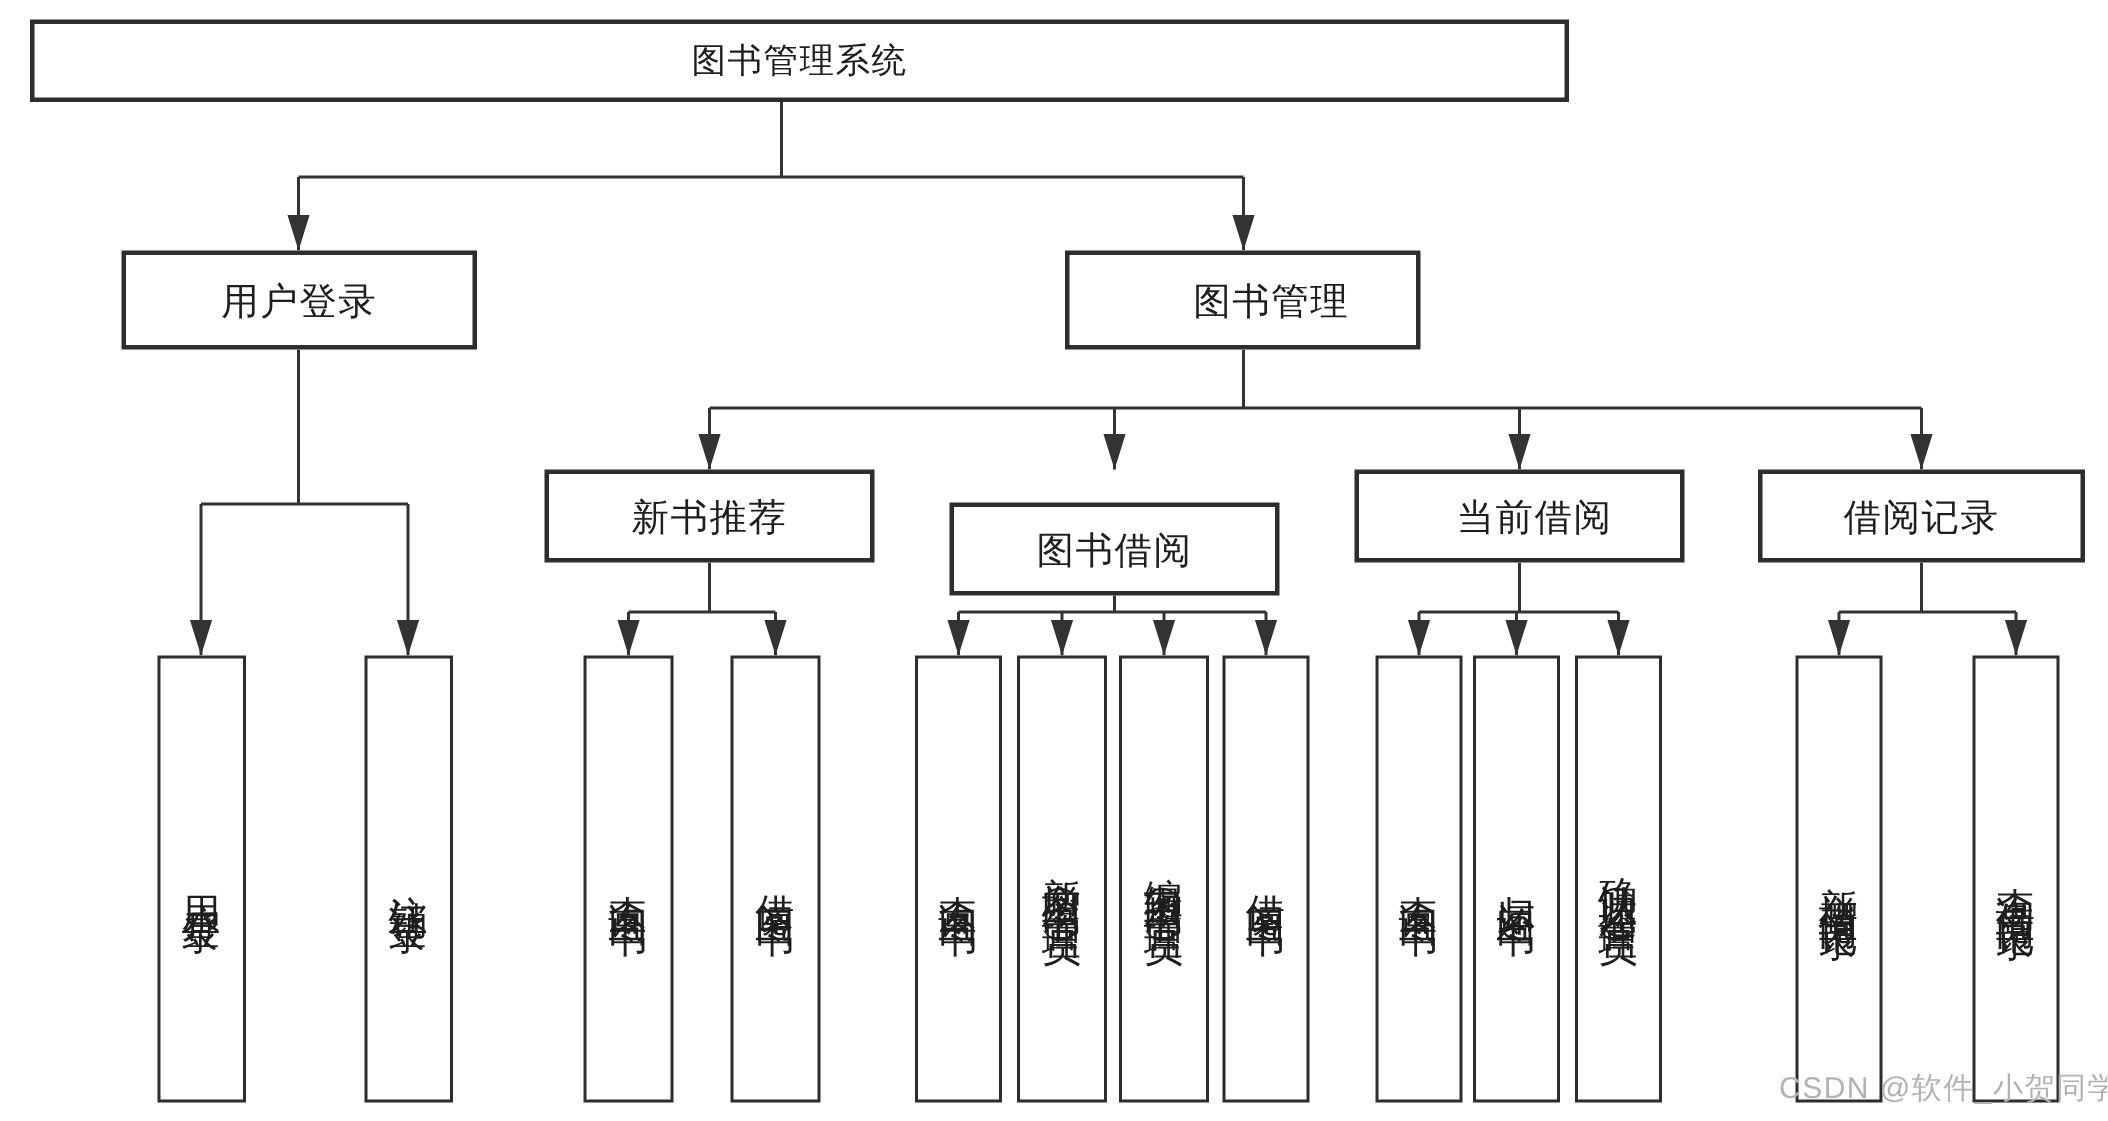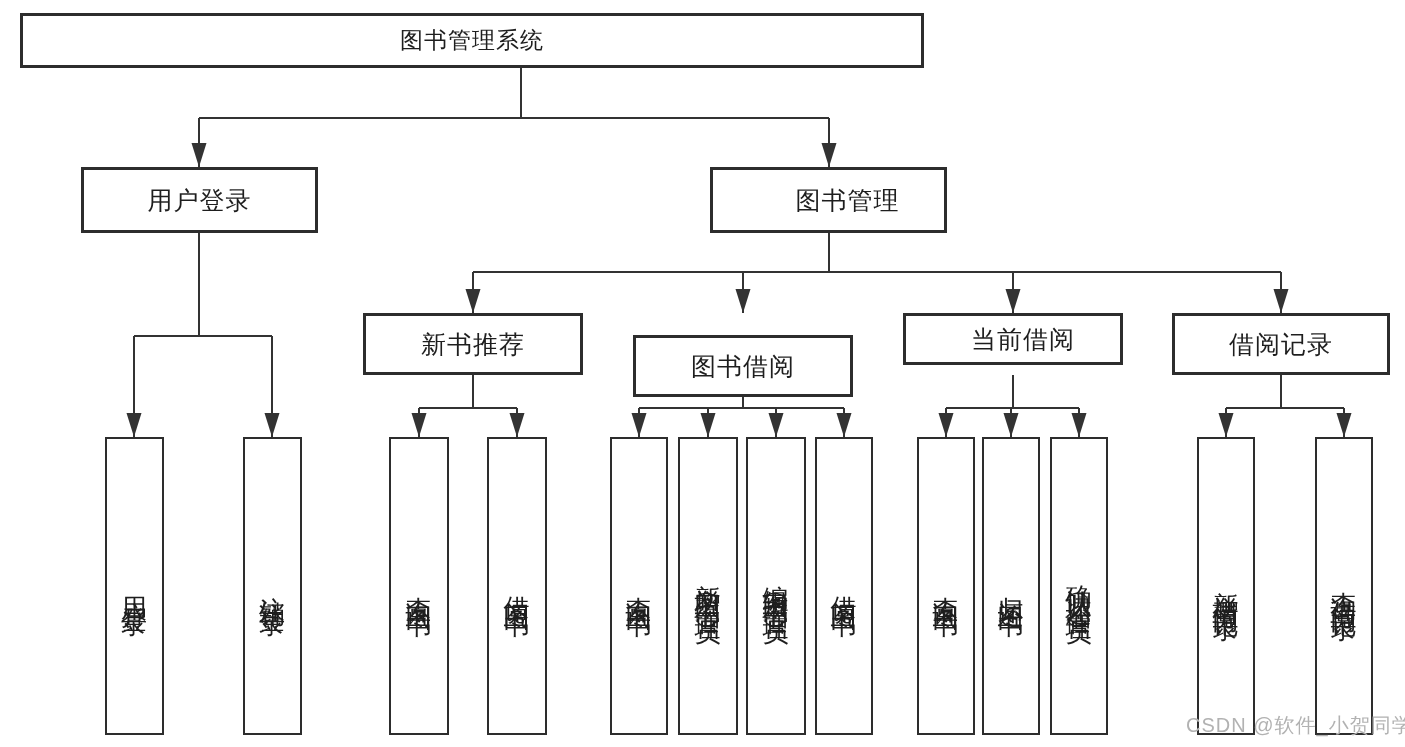--- a/index.html
+++ b/index.html
@@ -103,38 +103,38 @@
       <path d="M1011 408 V437" marker-end="url(#arrowhead)"></path>
       <path d="M1079 408 V437" marker-end="url(#arrowhead)"></path>
 
       <path d="M1281 375 V408"></path>
       <path d="M1226 408 H1344"></path>
       <path d="M1226 408 V437" marker-end="url(#arrowhead)"></path>
       <path d="M1344 408 V437" marker-end="url(#arrowhead)"></path>
     </g>
   </svg>
 
-  <div class="node root" style="left:20px; top:13px; width:904px; height:55px;">
+  <div class="node root" style="left:20px; top:13px; width:1026px; height:55px;">
     <span>图书管理系统</span>
   </div>
 
   <div class="node" style="left:81px; top:167px; width:237px; height:66px;">
     <span>用户登录</span>
   </div>
   <div class="node" style="left:710px; top:167px; width:237px; height:66px;padding-left:38px;">
     <span>图书管理</span>
   </div>
 
   <div class="node" style="left:363px; top:313px; width:220px; height:62px;">
     <span>新书推荐</span>
   </div>
   <div class="node" style="left:633px; top:313px; width:220px; height:62px;margin-top:22px;">
     <span>图书借阅</span>
   </div>
-  <div class="node" style="left:903px; top:313px; width:220px; height:52px;padding-left:20px;">
+  <div class="node" style="left:903px; top:313px; width:220px; height:62px;padding-left:20px;">
     <span>当前借阅</span>
   </div>
   <div class="node" style="left:1172px; top:313px; width:218px; height:62px;">
     <span>借阅记录</span>
   </div>
 
   <div class="node leaf" style="left:105px; top:437px; width:59px; height:298px;">
     <span class="vtext">用户登录</span>
   </div>
   <div class="node leaf" style="left:243px; top:437px; width:59px; height:298px;">

